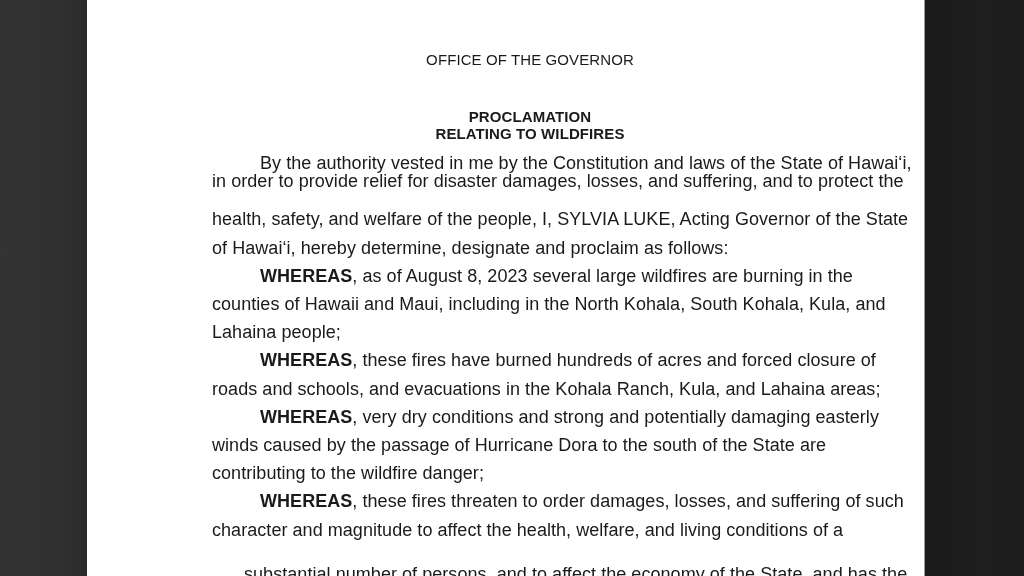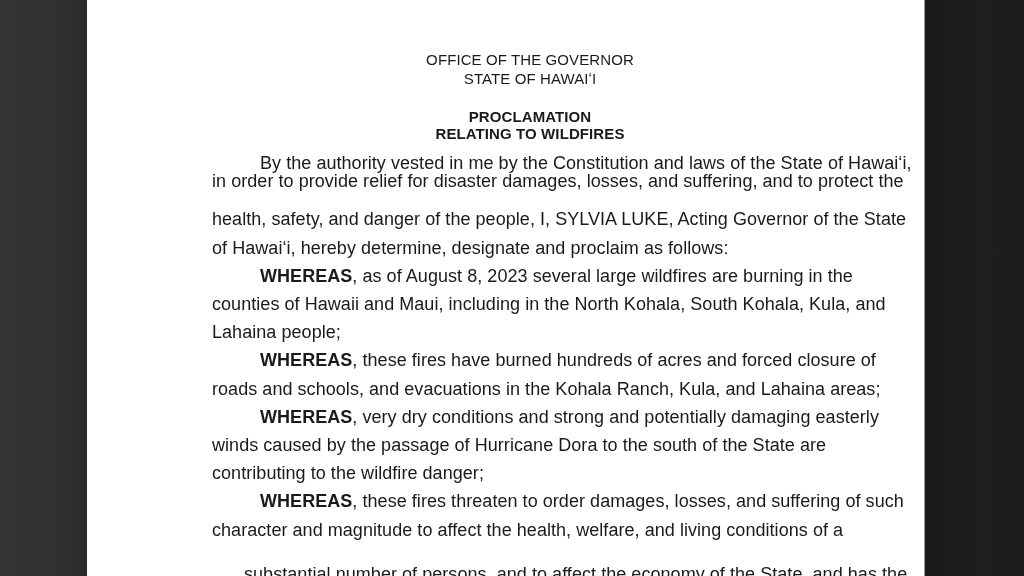--- a/index.html
+++ b/index.html
@@ -71,28 +71,27 @@
   </style>
 </head>
 <body>
 
 <div class="stage">
   <div class="bg-left"></div>
   <div class="bg-right"></div>
 
   <div class="page">
     <div class="heading-line" style="top:51px;text-align:center;">OFFICE OF THE GOVERNOR</div>
-    <div class="heading-line" style="top:70px;">STATE OF HAWAIʻI</div>
     <div class="heading-line bold" style="top:108px;">PROCLAMATION</div>
     <div class="heading-line bold" style="top:125px;">RELATING TO WILDFIRES</div>
 
     <div id="body-lines">
         <div class="body-line indent" style="top: 153px;"><span>By the authority vested in me by the Constitution and laws of the State of Hawaiʻi,</span></div>
         <div class="body-line" style="top: 171px;"><span>in order to provide relief for disaster damages, losses, and suffering, and to protect the</span></div>
-        <div class="body-line" style="top: 209.4px;"><span>health, safety, and danger of the people, I, SYLVIA LUKE, Acting Governor of the State</span></div>
+        <div class="body-line" style="top: 209.4px;"><span>health, safety, and welfare of the people, I, SYLVIA LUKE, Acting Governor of the State</span></div>
         <div class="body-line" style="top: 237.6px;"><span>of Hawaiʻi, hereby determine, designate and proclaim as follows:</span></div>
         <div class="body-line indent" style="top: 265.8px;"><span class="kw">WHEREAS</span><span>, as of August 8, 2023 several large wildfires are burning in the</span></div>
         <div class="body-line" style="top: 294px;"><span>counties of Hawaii and Maui, including in the North Kohala, South Kohala, Kula, and</span></div>
         <div class="body-line" style="top: 322.2px;"><span>Lahaina people;</span></div>
         <div class="body-line indent" style="top: 350.4px;"><span class="kw">WHEREAS</span><span>, these fires have burned hundreds of acres and forced closure of</span></div>
         <div class="body-line" style="top: 378.6px;"><span>roads and schools, and evacuations in the Kohala Ranch, Kula, and Lahaina areas;</span></div>
         <div class="body-line indent" style="top: 406.8px;"><span class="kw">WHEREAS</span><span>, very dry conditions and strong and potentially damaging easterly</span></div>
         <div class="body-line" style="top: 435px;"><span>winds caused by the passage of Hurricane Dora to the south of the State are</span></div>
         <div class="body-line" style="top: 463.2px;"><span>contributing to the wildfire danger;</span></div>
         <div class="body-line indent" style="top: 491.4px;"><span class="kw">WHEREAS</span><span>, these fires threaten to order damages, losses, and suffering of such</span></div>

